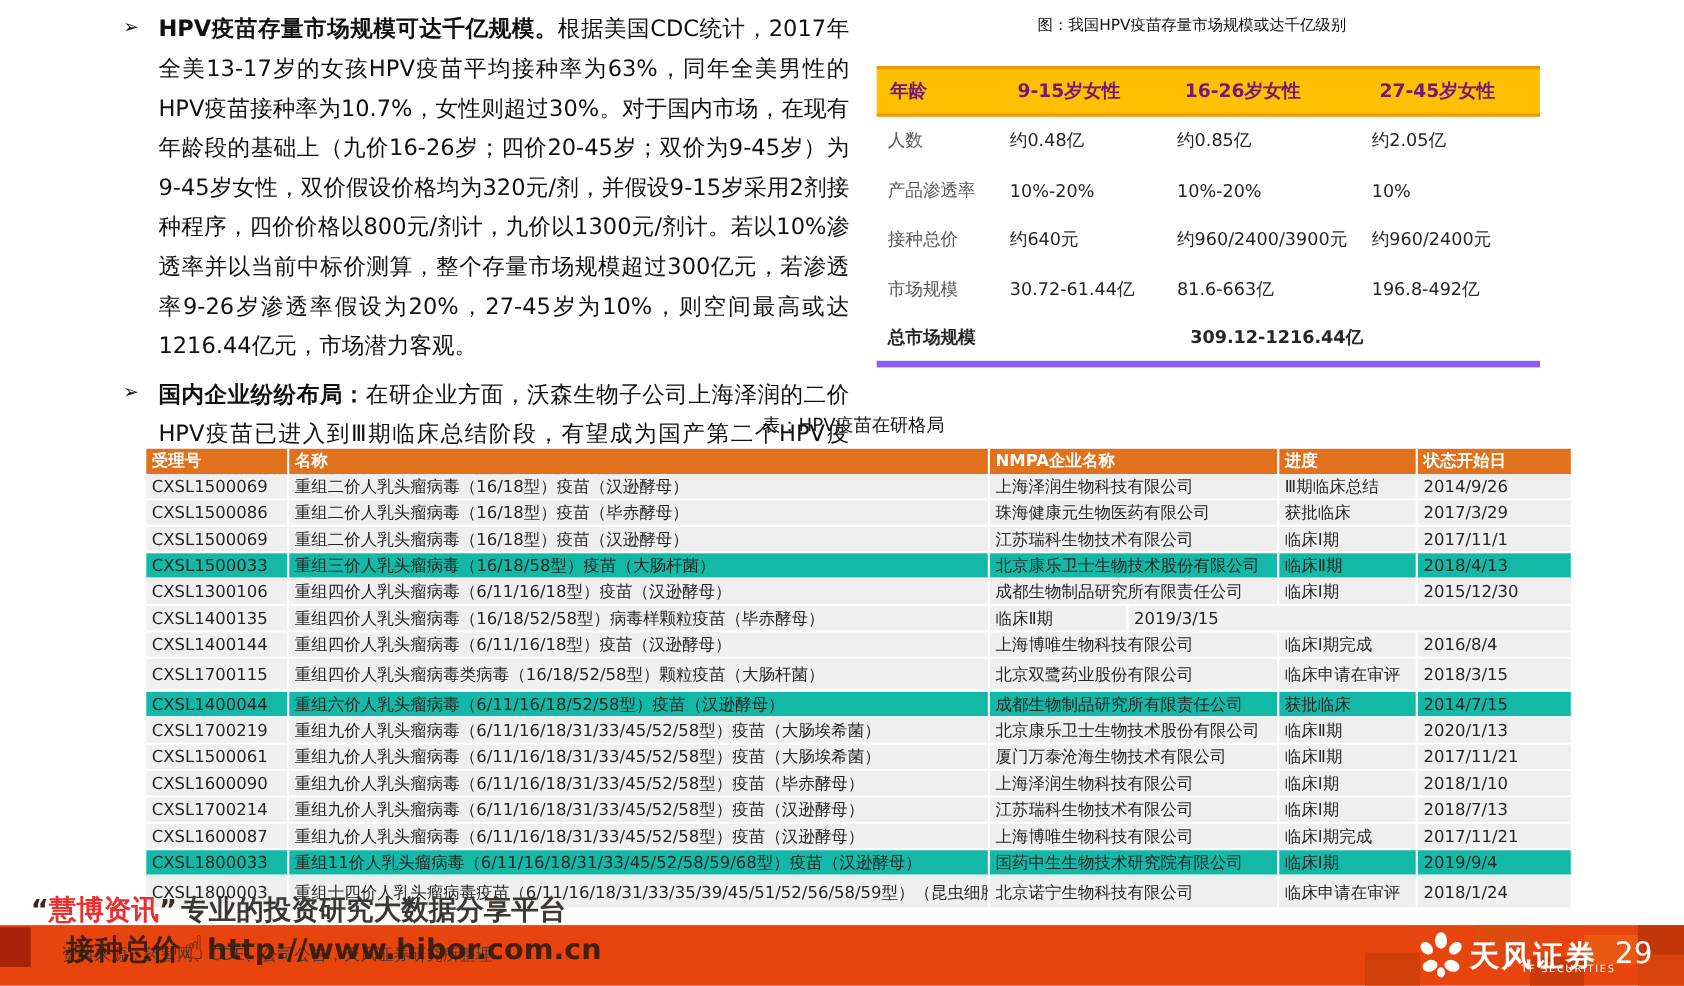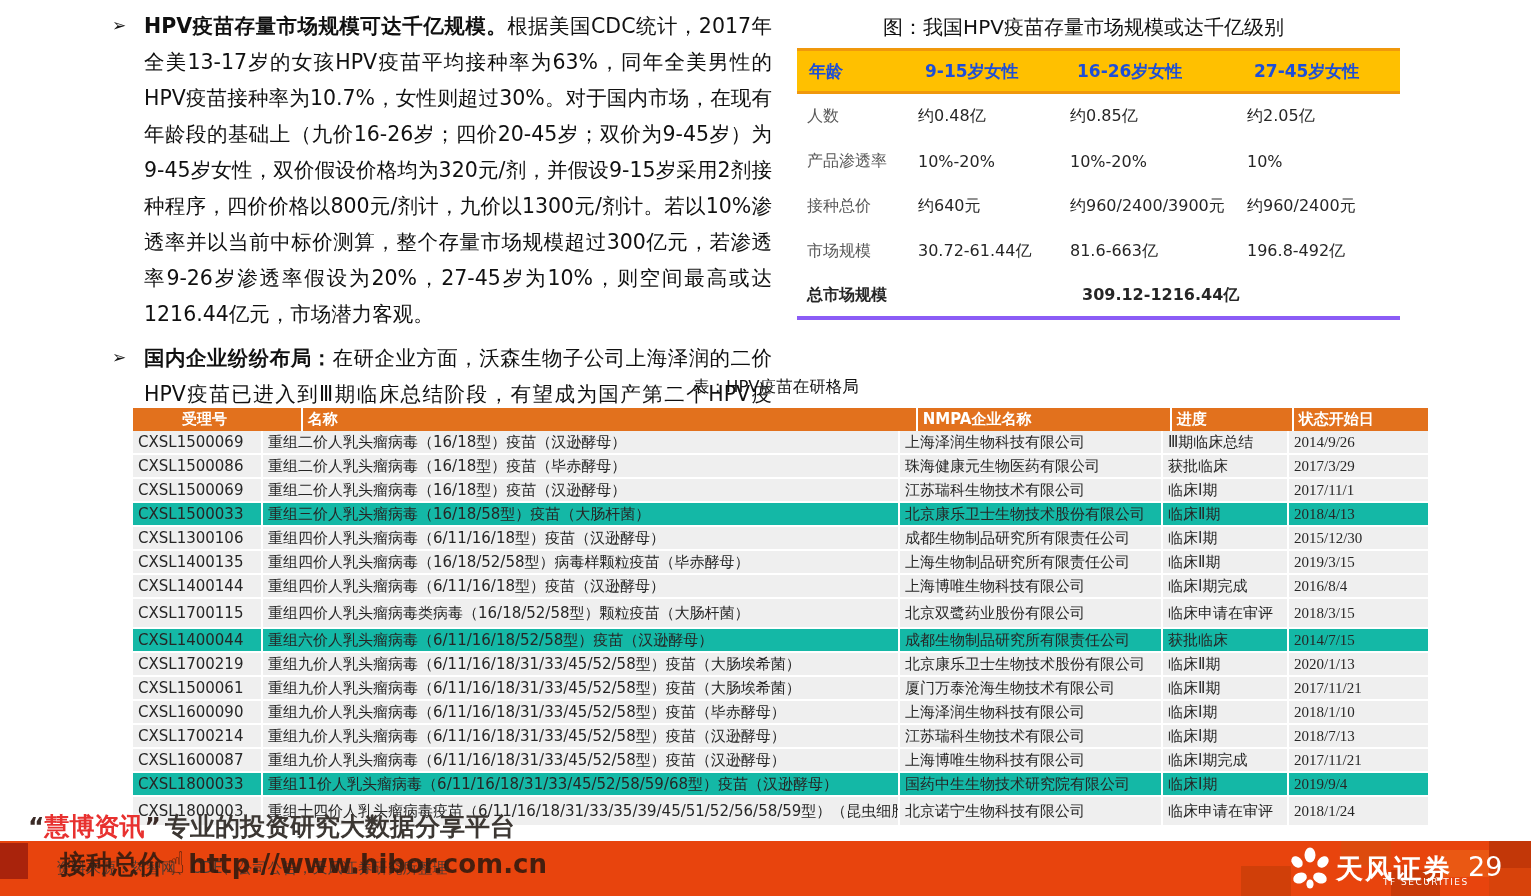--- a/index.html
+++ b/index.html
@@ -10,48 +10,48 @@
 
   
   .bullets{position:absolute;left:112px;top:8px;width:660px;}
   .bullet{display:flex;margin-bottom:8px;}
   .marker{flex:0 0 32px;width:32px;font-size:17px;color:#111;padding-top:7px;}
   .btext{margin:0;font-size:20.5px;line-height:36px;color:#101010;text-align:justify;}
   .lead{font-weight:bold;margin-top:18px;}
 
   
   .market{position:absolute;left:797px;top:14px;width:603px;}
-  .m-title{font-size:20px;color:#111;text-align:center;height:22px;padding-right:30px;}
-  .m-header{display:flex;margin-top:12px;background:#FFC000;border-top:3px solid #F0980C;border-bottom:3px solid #F0980C;height:40px;line-height:40px;font-weight:bold;color:#1d4ed8;font-size:17px;}
+  .m-title{font-size:14px;color:#111;text-align:center;height:22px;padding-right:30px;}
+  .m-header{display:flex;margin-top:24px;background:#FFC000;border-top:3px solid #F0980C;border-bottom:3px solid #F0980C;height:40px;line-height:40px;font-weight:bold;color:#701a75;font-size:17px;}
   .mh-cell{box-sizing:border-box;padding-left:6px;}
   .mh-cell.c0{width:115px;padding-left:12px;}
   .mh-cell.c1{width:145px;margin-left:7px;}
   .mh-cell.c2{width:170px;margin-left:7px;}
   .mh-cell.c3{width:152px;margin-left:7px;}
   .m-row{display:flex;height:45px;align-items:center;font-size:16px;color:#262626;}
   .m-cell{box-sizing:border-box;padding-left:6px;}
   .m-cell.c0{width:115px;color:#595959;padding-left:10px;}
   .m-cell.c1{width:152px;}
   .m-cell.c2{width:177px;}
   .m-cell.c3{width:152px;}
-  .m-total{display:flex;height:42px;align-items:center;font-weight:bold;font-size:16px;color:#262626;border-bottom:4px solid #8b5cf6;}
+  .m-total{display:flex;height:42px;align-items:center;font-weight:bold;font-size:16px;color:#262626;border-bottom:6px solid #8b5cf6;}
   .m-total .t-label{padding-left:10px;}
   .m-total .t-value{margin-left:195px;}
 
   
   .p-title{position:absolute;left:693px;top:376px;font-size:16.5px;color:#111;}
   .ptable{position:absolute;left:133px;top:408px;width:1295px;}
-  .p-header{display:flex;background:#E2711D;color:#ffffff;font-weight:bold;font-size:15px;height:23px;line-height:23px;padding-left:44px;}
+  .p-header{display:flex;background:#E2711D;color:#ffffff;font-weight:bold;font-size:15px;height:23px;line-height:23px;}
   .ph-cell,.p-cell{box-sizing:border-box;padding-left:5px;border-right:2px solid #ffffff;overflow:hidden;white-space:nowrap;}
   .ph-cell:last-child,.p-cell:last-child{border-right:none;}
   .w0{width:130px;}
   .w1{width:637px;}
   .w2{width:263px;}
   .w3{width:126px;}
-  .w4{width:139px;font-family:Liberation Serif, serif;}
+  .w4{width:139px;}
   .p-row{display:flex;background:#EFEFEF;border-bottom:2px solid #ffffff;height:22px;line-height:22px;font-size:15px;color:#262626;}
   .p-row.white{background:#14b8a6;}
   .p-row.tall{height:28px;line-height:28px;}
 
   
   .footer-mark{position:absolute;left:28px;top:810px;z-index:6;font-weight:bold;font-size:25px;white-space:nowrap;}
   .fm-quote{color:#3a2a26;}
   .fm-brand{color:#E8312F;}
   .fm-tagline{color:#3c3733;margin-left:4px;}
 
@@ -169,21 +169,20 @@
       <div class="p-row">
         <div class="p-cell w0">CXSL1300106</div>
         <div class="p-cell w1">重组四价人乳头瘤病毒（6/11/16/18型）疫苗（汉逊酵母）</div>
         <div class="p-cell w2">成都生物制品研究所有限责任公司</div>
         <div class="p-cell w3">临床Ⅰ期</div>
         <div class="p-cell w4">2015/12/30</div>
       </div>
       <div class="p-row">
         <div class="p-cell w0">CXSL1400135</div>
         <div class="p-cell w1">重组四价人乳头瘤病毒（16/18/52/58型）病毒样颗粒疫苗（毕赤酵母）</div>
-        <div class="p-cell w2">上海生物制品研究所有限责任公司</div>
         <div class="p-cell w3">临床Ⅱ期</div>
         <div class="p-cell w4">2019/3/15</div>
       </div>
       <div class="p-row">
         <div class="p-cell w0">CXSL1400144</div>
         <div class="p-cell w1">重组四价人乳头瘤病毒（6/11/16/18型）疫苗（汉逊酵母）</div>
         <div class="p-cell w2">上海博唯生物科技有限公司</div>
         <div class="p-cell w3">临床Ⅰ期完成</div>
         <div class="p-cell w4">2016/8/4</div>
       </div>

